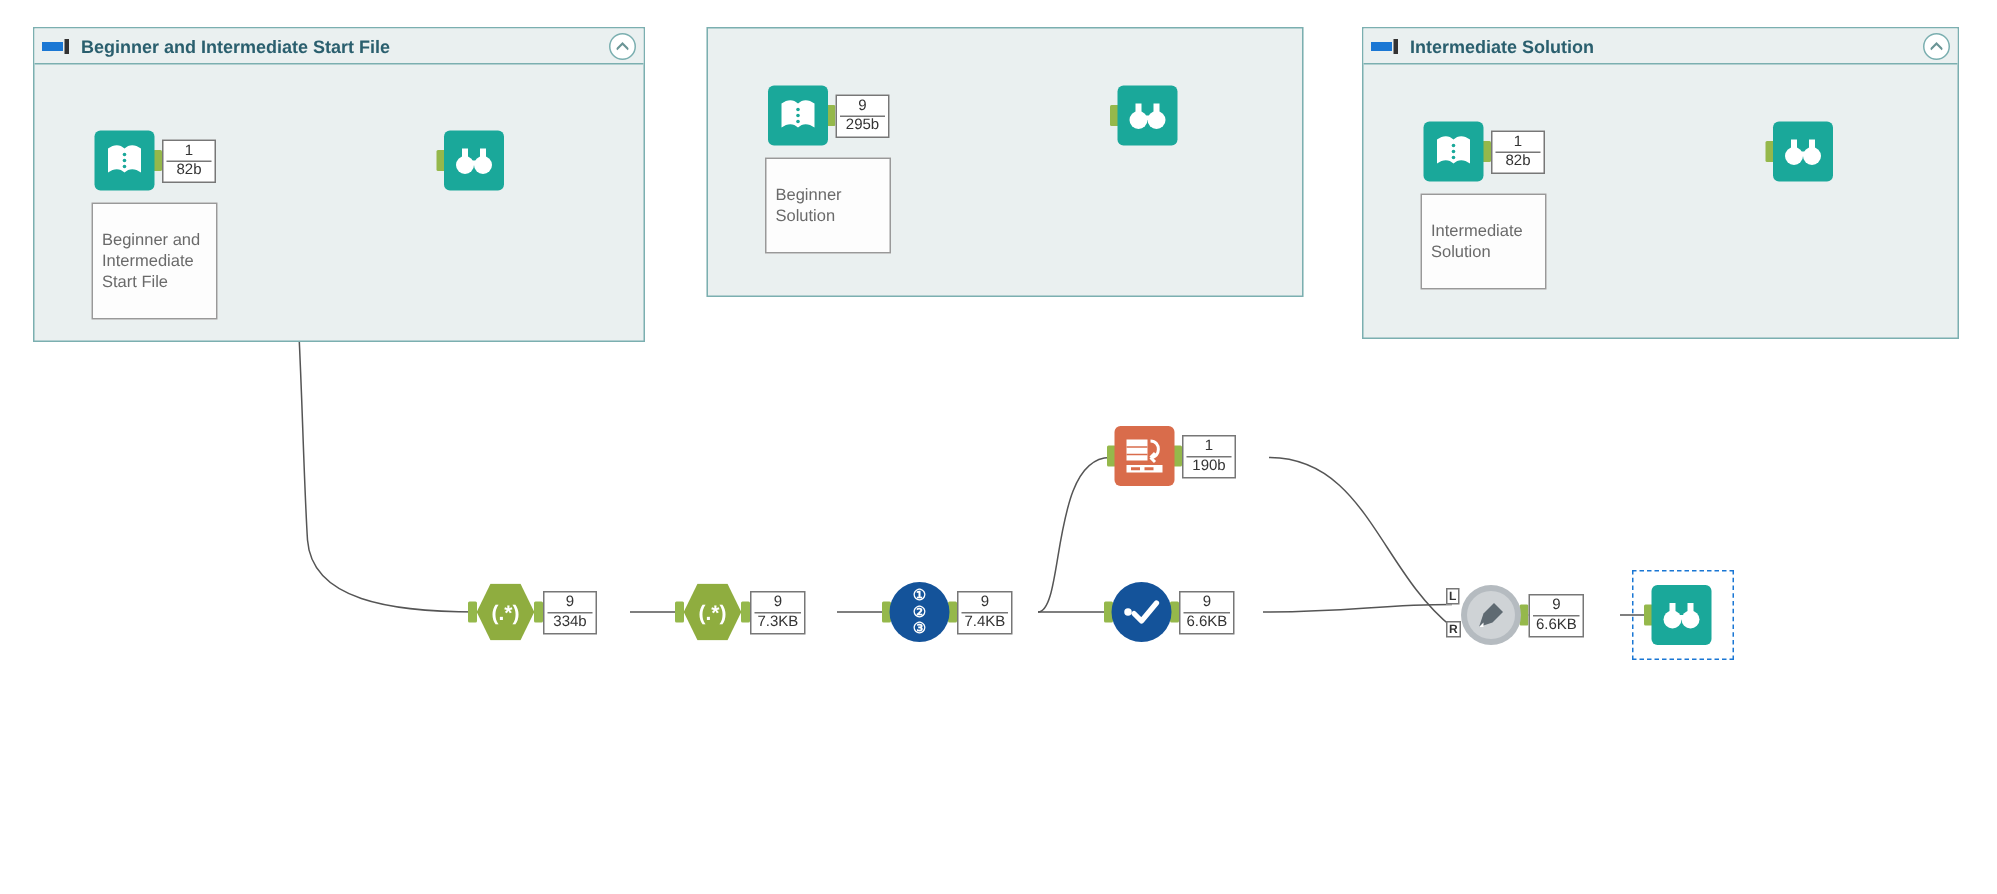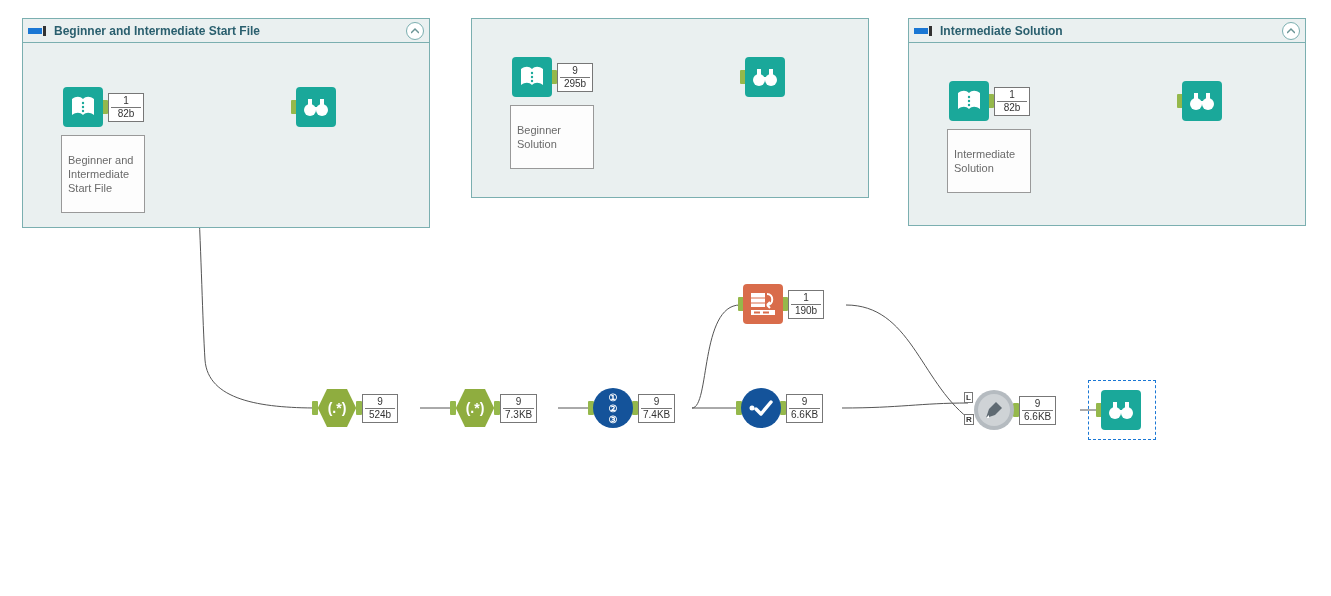--- a/index.html
+++ b/index.html
@@ -320,21 +320,21 @@
 <div class="node" style="left:312px;top:388px">
   <div class="port lport"></div>
   <div class="tool-icon">
         <div class="hex">
           <span>(.*)</span>
         </div>
       </div>
   <div class="port rport"></div>
   <div class="count-box">
     <div class="rows">9</div>
-    <div class="size">524b</div>
+    <div class="size">334b</div>
   </div>
 </div>
 
 <div class="node" style="left:450px;top:388px">
   <div class="port lport"></div>
   <div class="tool-icon">
         <div class="hex">
           <span>(.*)</span>
         </div>
       </div>

